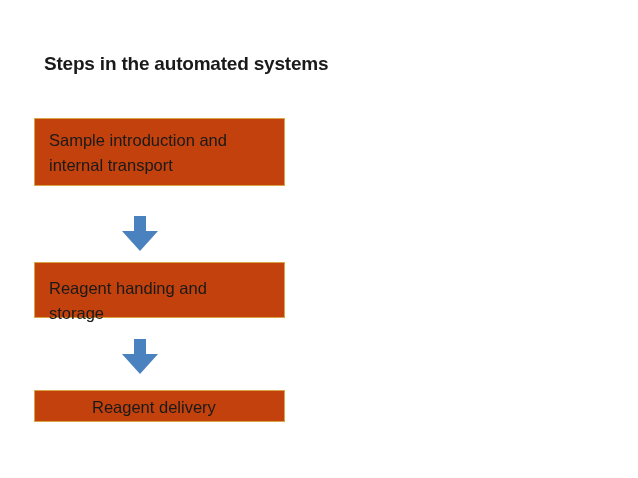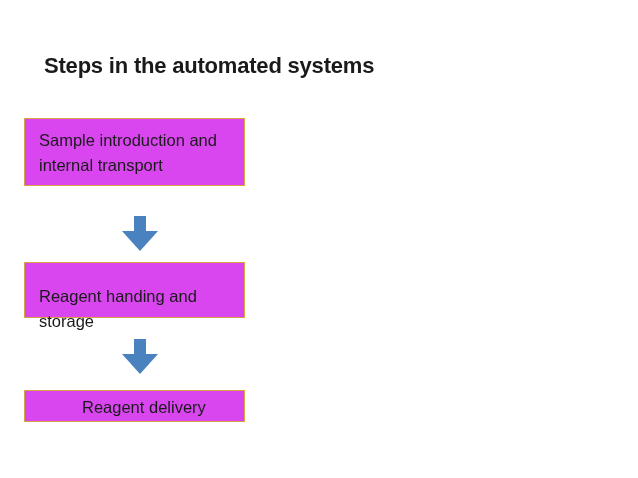--- a/index.html
+++ b/index.html
@@ -19,21 +19,21 @@
     background: #ffffff;
     overflow: hidden;
   }
 
   
   #slide-title {
     position: absolute;
     left: 44px;
     top: 53px;
     font-family: "Liberation Sans", sans-serif;
-    font-size: 22px;
+    font-size: 19px;
     font-weight: bold;
     color: #1a1a1a;
     letter-spacing: -0.2px;
     white-space: nowrap;
     line-height: 1.15;
   }
 
   
   .box {
     position: absolute;
@@ -42,37 +42,37 @@
   }
 
   .box-text {
     display: block;
     color: #1a1a1a;
     white-space: pre-line;
   }
 
   
   .step-box {
-    background: #d946ef;
+    background: #c2410c;
     border: 1px solid #d9a441;
-    left: 24px;
-    width: 221px;
+    left: 34px;
+    width: 251px;
   }
   .step-box .box-text {
     font-family: "Liberation Sans", sans-serif;
     font-size: 16.5px;
     line-height: 1.52;
     padding: 9px 0 0 14px;
   }
 
   #step-box-1 { top: 118px; height: 68px; }
   #step-box-2 { top: 262px; height: 56px; }
   #step-box-3 { top: 390px; height: 32px; }
   #step-box-3 .box-text { padding-top: 4px; padding-left: 16px; margin-left: 41px; }
-  #step-box-2 .box-text { padding-top: 21px; }
+  #step-box-2 .box-text { padding-top: 13px; }
 
   
   .note-box {
     background: #f2af7e;
     border: 0;
     left: 322px;
     width: 275px;
   }
   .note-box .box-text {
     font-family: "Liberation Sans", sans-serif;

